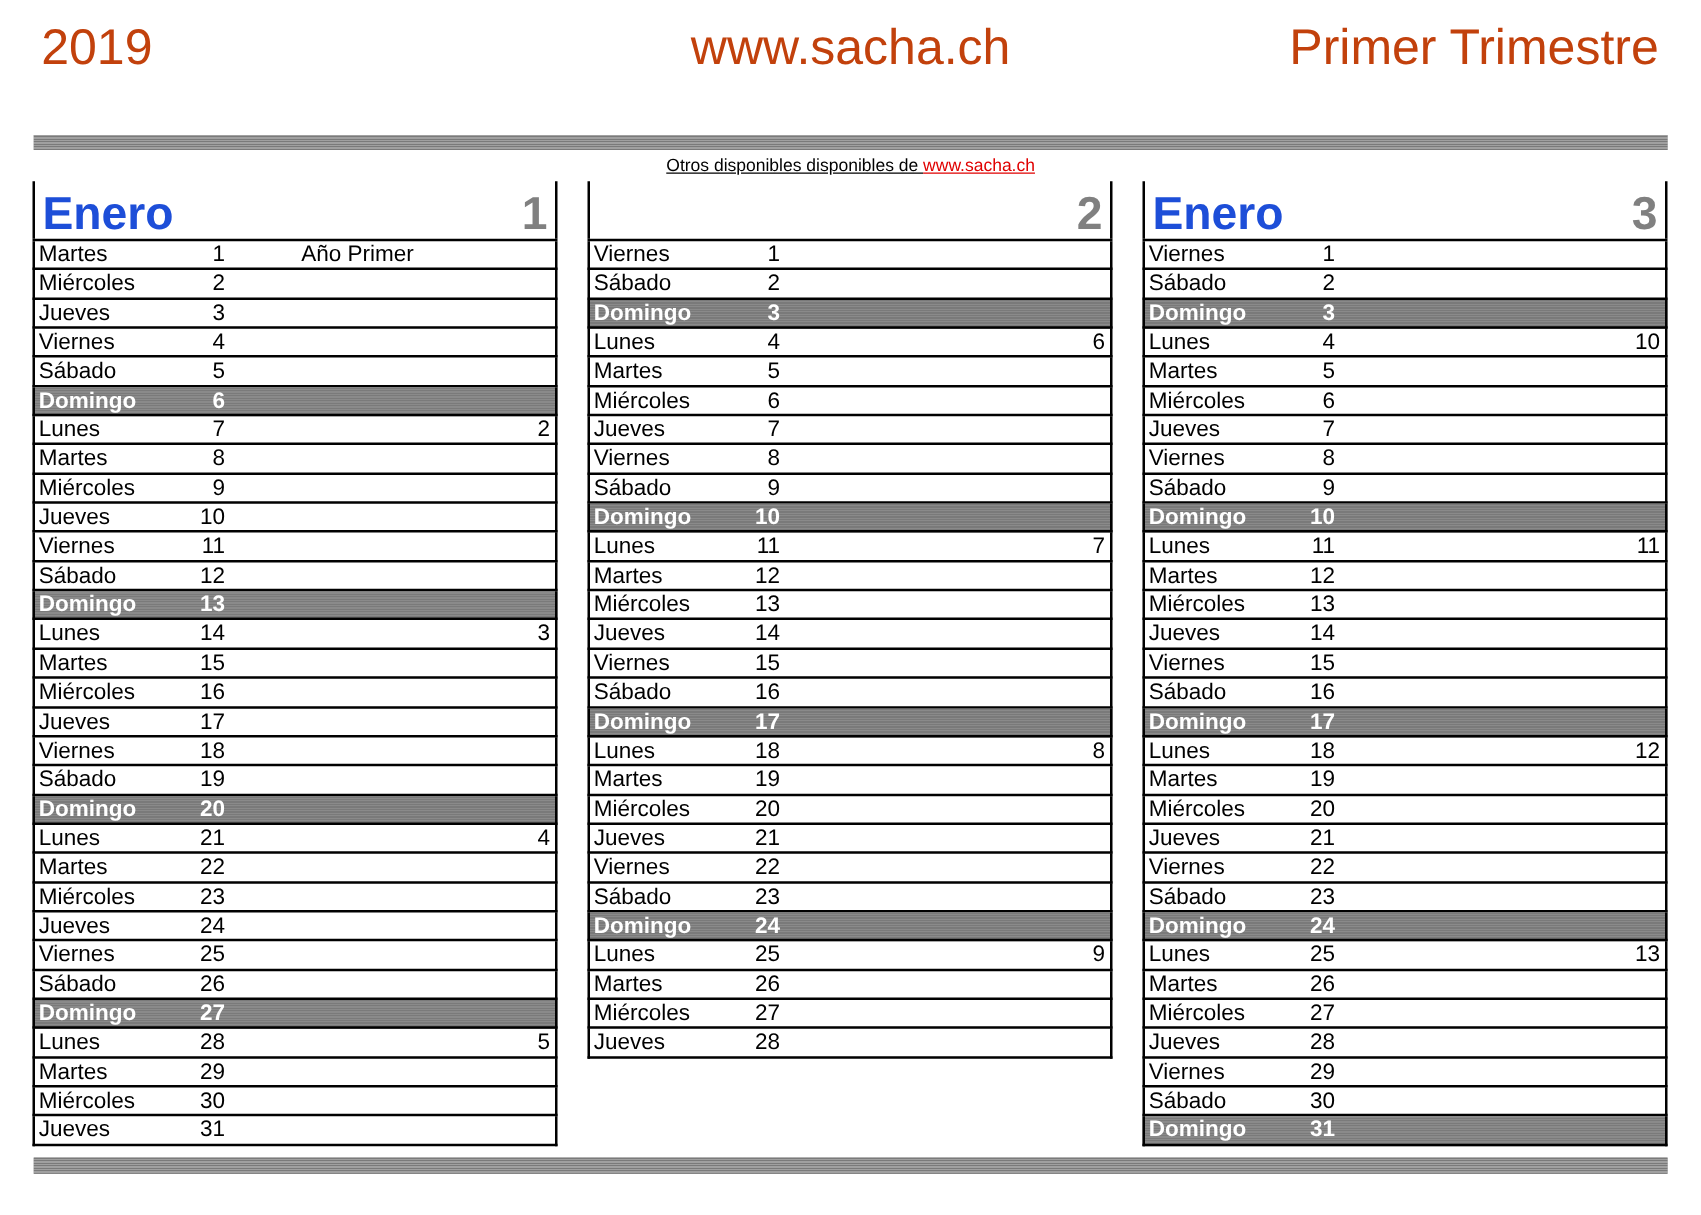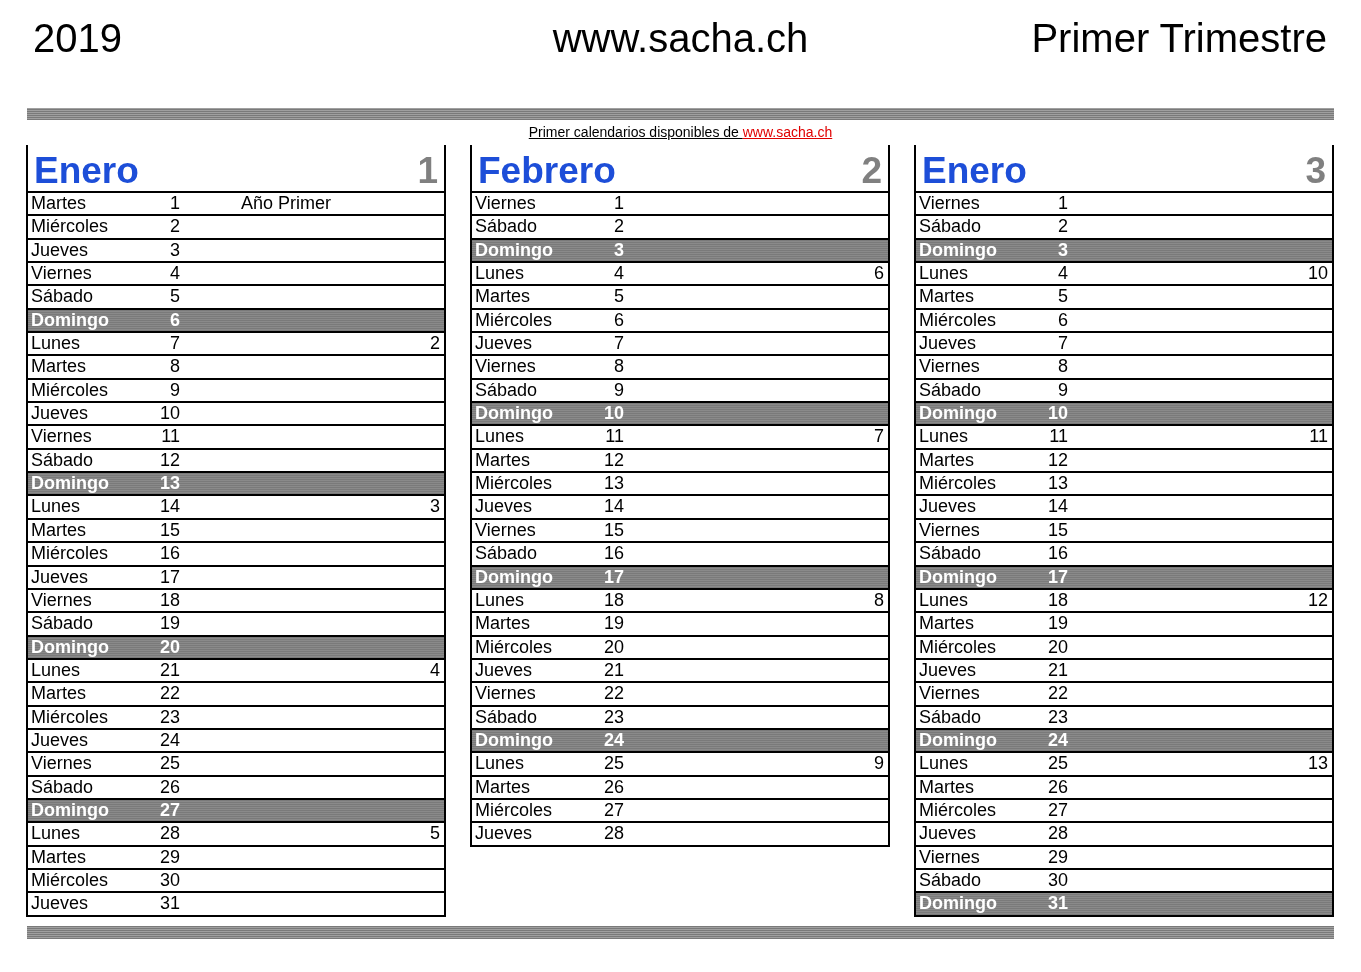--- a/index.html
+++ b/index.html
@@ -1,17 +1,17 @@
 <!DOCTYPE html>
 <html><head>
 <meta charset="utf-8">
 <style>
   html, body { margin:0; padding:0; background:#fff; }
   body { width:1361px; height:972px; position:relative; overflow:hidden; font-family:"Liberation Sans", sans-serif; }
-  .hdr { position:absolute; top:14px; font-size:40px; color:#000000; line-height:48px; }
+  .hdr { position:absolute; top:14px; font-size:40px; color:#c2410c; line-height:48px; }
   .hdr-year { left:33px; }
   .hdr-site { left:0; width:1361px; text-align:center; }
   .hdr-term { right:34px; }
   .bar { position:absolute; left:27px; width:1307px; height:12px; background:#8c8c8c;
          background-image: repeating-linear-gradient(0deg, #7a7a7a 0 1px, #a0a0a0 1px 2px); }
   .bar-top { top:108px; }
   .bar-bottom { top:926px; height:13px; }
   .subtitle { position:absolute; top:123px; left:0; width:1361px; text-align:center; font-size:14px; line-height:18px; }
   .subtitle .lbl { color:#000; text-decoration:underline; }
   .subtitle .lnk { color:#e00000; text-decoration:underline; }
@@ -31,21 +31,21 @@
 </head>
 <body>
 
 <div class="hdr hdr-site">www.sacha.ch</div>
 <div class="hdr hdr-year">2019</div>
 <div class="hdr hdr-term">Primer Trimestre</div>
 
 <div class="bar bar-top"></div>
 
 <div class="subtitle">
-  <span class="lbl">Primer calendarios disponibles de </span><span class="lnk">www.sacha.ch</span>
+  <span class="lbl">Otros disponibles disponibles de </span><span class="lnk">www.sacha.ch</span>
 </div>
 
 <div class="month" style="left:26px;">
   <div class="m-head">
     <span class="m-name">Enero</span>
     <span class="m-num">1</span>
   </div>
   <div class="rows">
       <div class="row">
         <span class="c-day">Martes</span>
@@ -231,21 +231,20 @@
         <span class="c-day">Jueves</span>
         <span class="c-date">31</span>
         <span class="c-note"></span>
         <span class="c-week"></span>
       </div>
     </div>
 </div>
 
 <div class="month" style="left:470px;">
   <div class="m-head">
-    <span class="m-name">Febrero</span>
     <span class="m-num">2</span>
   </div>
   <div class="rows">
       <div class="row">
         <span class="c-day">Viernes</span>
         <span class="c-date">1</span>
         <span class="c-note"></span>
         <span class="c-week"></span>
       </div>
       <div class="row">

